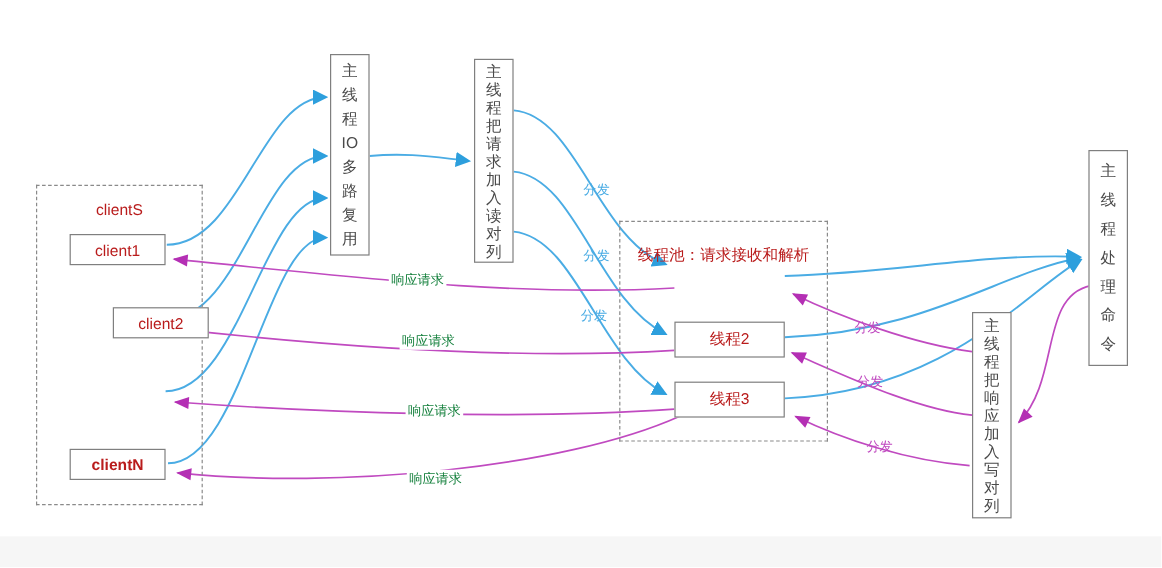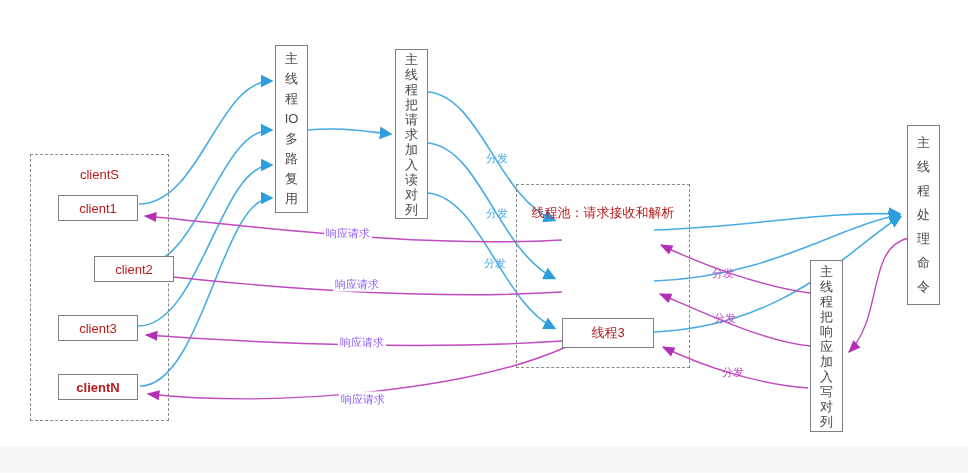--- a/index.html
+++ b/index.html
@@ -76,21 +76,21 @@
 
   .lbl {
     position: absolute;
     font-size: 11px;
     transform: translate(-50%, -50%);
     white-space: nowrap;
     font-family: Liberation Serif, serif;
   }
   .lbl-blue    { color: #4aace4; }
   .lbl-magenta { color: #c04ac0; }
-  .lbl-respond { color: #8b5cf6; background: #ffffff; padding: 0 2px; }
+  .lbl-respond { color: #15803d; background: #ffffff; padding: 0 2px; }
 
   .d-blue-1 { left: 497px; top: 158px; }
   .d-blue-2 { left: 497px; top: 213px; }
   .d-blue-3 { left: 495px; top: 263px; }
   .d-mag-1  { left: 723px; top: 273px; }
   .d-mag-2  { left: 725px; top: 318px; }
   .d-mag-3  { left: 733px; top: 372px; }
   .r-1 { left: 348px; top: 233px; }
   .r-2 { left: 357px; top: 284px; }
   .r-3 { left: 362px; top: 342px; }
@@ -135,21 +135,20 @@
       <path d="M562,341 C430,350 270,344 146,335" marker-end="url(#am)"></path>
       <path d="M566,347 C470,390 280,408 148,394" marker-end="url(#am)"></path>
     </g>
   </svg>
 
   <div class="dashed-group clients-group"></div>
   <div class="group-title clients-title">clientS</div>
 
   <div class="node client-node client-1">client1</div>
   <div class="node client-node client-2">client2</div>
-  <div class="node client-node client-3">client3</div>
   <div class="node client-node client-4">clientN</div>
 
   <div class="vnode io-box">主
 线
 程
 IO
 多
 路
 复
 用</div>
@@ -162,20 +161,21 @@
 求
 加
 入
 读
 对
 列</div>
 
   <div class="dashed-group pool-group"></div>
   <div class="group-title pool-title">线程池：请求接收和解析</div>
 
+  <div class="node thread-node thread-2">线程2</div>
   <div class="node thread-node thread-3">线程3</div>
 
   <div class="vnode cmd-box">主
 线
 程
 处
 理
 命
 令</div>
 

